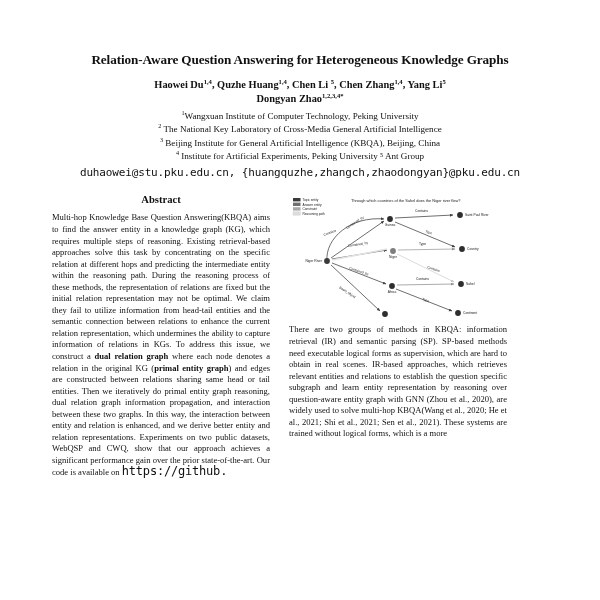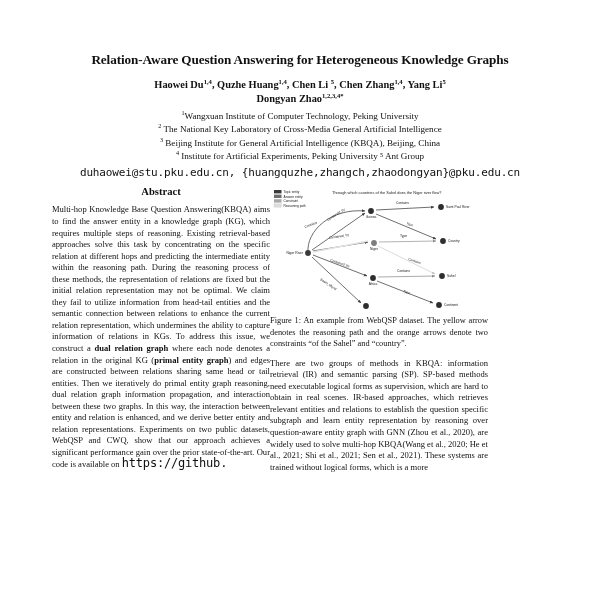--- a/index.html
+++ b/index.html
@@ -52,21 +52,22 @@
     font-size: 11px;
     line-height: 1.42;
     letter-spacing: -0.15px;
     margin: 0;
   }
   .emails-wrap { margin-top: 2px; }
 
   
   .columns {
     display: flex;
-    margin-top: 6px;
+    gap: 19px;
+    margin-top: 14px;
   }
   .col { width: 218px; flex: 0 0 218px; }
 
   .section-head {
     text-align: center;
     font-size: 10.6px;
     font-weight: bold;
     margin: 0 0 7px 0;
   }
   .body-text {
@@ -238,20 +239,19 @@
             <text id="nl6" x="178" y="56.2" font-family="Liberation Sans, sans-serif" font-size="3.3" fill="#1a1a1a">Country</text>
 
             <circle cx="172" cy="90" r="2.9" fill="#2e2e2e"></circle>
             <text id="nl7" x="177" y="91.2" font-family="Liberation Sans, sans-serif" font-size="3.3" fill="#1a1a1a">Sahel</text>
 
             <circle cx="169" cy="119" r="2.9" fill="#2e2e2e"></circle>
             <text id="nl8" x="174" y="120.2" font-family="Liberation Sans, sans-serif" font-size="3.3" fill="#1a1a1a">Continent</text>
           </g>
         </svg>
 
-        <figcaption class="figure-caption">Figure 1: An example from WebQSP dataset. The yellow arrow denotes the reasoning path and the orange arrows denote two constraints “of the Sahel” and “country”.</figcaption>
       </figure>
 
 
       <p class="body-text">There are two groups of methods in KBQA: information retrieval (IR) and semantic parsing (SP). SP-based methods need executable logical forms as supervision, which are hard to obtain in real scenes. IR-based approaches, which retrieves relevant entities and relations to establish the question specific subgraph and learn entity representation by reasoning over question-aware entity graph with GNN (Zhou et al., 2020), are widely used to solve multi-hop KBQA(Wang et al., 2020; He et al., 2021; Shi et al., 2021; Sen et al., 2021). These systems are trained without logical forms, which is a more</p>
     </div>
   </div>
 </div>
 
 </body></html>

